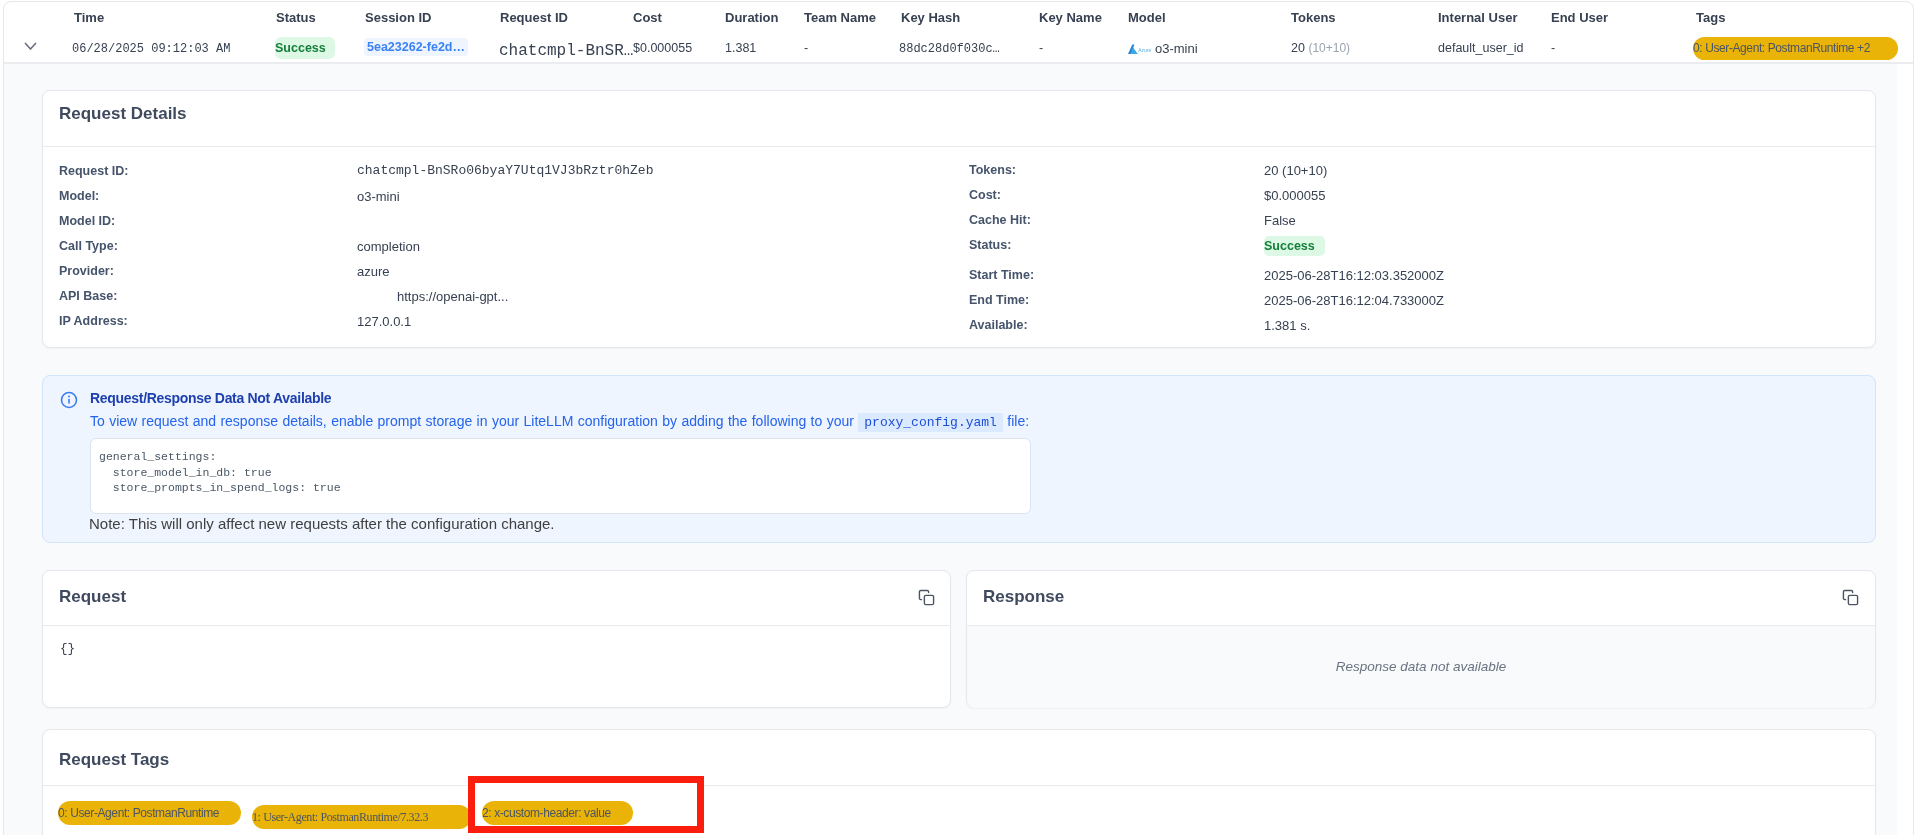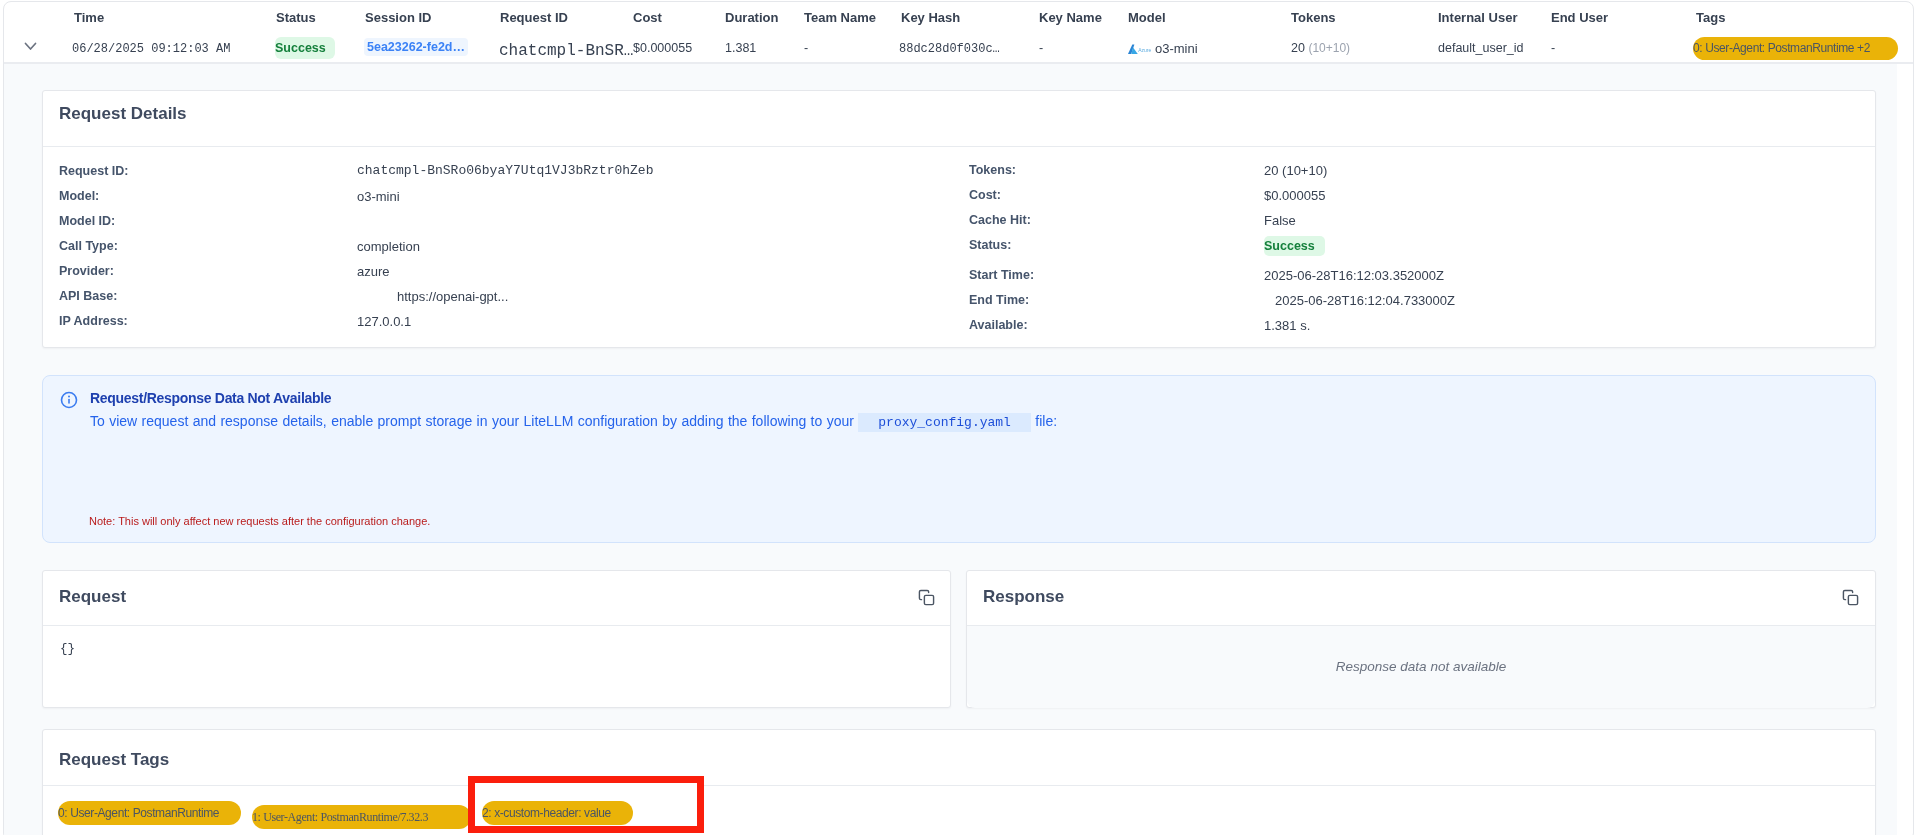--- a/index.html
+++ b/index.html
@@ -11,21 +11,21 @@
 
 #tbl { position:absolute; left:3px; top:1px; width:1911px; height:840px;
   border:1px solid #e5e7eb; border-radius:8px; background:#fff; }
 #trow-line  { position:absolute; left:0; top:60px; width:1909px; height:2px; background:#eaecf0; }
 #gray { position:absolute; left:0; top:62px; width:1893px; height:780px; background:#f8fafc; }
 
 .th { position:absolute; top:8px; height:17px; font-size:13px; font-weight:700; color:#374151; white-space:nowrap; }
 .td { position:absolute; top:39px; height:17px; font-size:12.5px; color:#374151; white-space:nowrap; }
 
 
-.card { position:absolute; background:#fff; border:1px solid #e5e7eb; border-radius:3px;
+.card { position:absolute; background:#fff; border:1px solid #e5e7eb; border-radius:8px;
   box-shadow:0 1px 2px rgba(0,0,0,0.04); }
 .cardtitle { position:absolute; left:16px; font-size:17px; font-weight:700; color:#3f4a5f; white-space:nowrap; }
 
 
 .lbl { position:absolute; font-size:12.5px; font-weight:700; color:#45546b; white-space:nowrap; }
 .val { position:absolute; font-size:13px; color:#374151; white-space:nowrap; }
 
 .pill-green { display:inline-block; background:#def8e6; color:#15803c; font-weight:700;
   border-radius:6px; text-align:left; }
 
@@ -113,35 +113,40 @@
   <div class="val" style="left:1221px; top:72px;">20 (10+10)</div>
   <div class="lbl" style="left:926px; top:97px;">Cost:</div>
   <div class="val" style="left:1221px; top:97px;">$0.000055</div>
   <div class="lbl" style="left:926px; top:122px;">Cache Hit:</div>
   <div class="val" style="left:1221px; top:122px;">False</div>
   <div class="lbl" style="left:926px; top:147px;">Status:</div>
   <div class="abs" style="left:1221px; top:145px;"><span class="pill-green" style="font-size:12.5px; width:61px; line-height:20px; border-radius:5px;">Success</span></div>
   <div class="lbl" style="left:926px; top:177px;">Start Time:</div>
   <div class="val" style="left:1221px; top:177px;">2025-06-28T16:12:03.352000Z</div>
   <div class="lbl" style="left:926px; top:202px;">End Time:</div>
-  <div class="val" style="left:1221px; top:202px;margin-left:11px;">2025-06-28T16:12:04.733000Z</div>
+  <div class="val" style="left:1221px; top:202px;">2025-06-28T16:12:04.733000Z</div>
   <div class="lbl" style="left:926px; top:227px;">Available:</div>
   <div class="val" style="left:1221px; top:227px;">1.381 s.</div>
 </div>
 
 <div id="infobox">
   <svg class="abs" style="left:17px; top:15px;" width="18" height="18" viewBox="0 0 18 18">
     <circle cx="9" cy="9" r="7.5" fill="none" stroke="#3b7cf0" stroke-width="1.6"></circle>
     <circle cx="9" cy="5.6" r="1" fill="#3b7cf0"></circle>
     <rect x="8.2" y="7.8" width="1.6" height="5" rx="0.8" fill="#3b7cf0"></rect>
   </svg>
   <div class="abs" style="left:47px; top:14px; font-size:14px; font-weight:700; letter-spacing:-0.3px; color:#1e40af;">Request/Response Data Not Available</div>
   <div class="abs" style="left:47px; top:37px; font-size:14px; color:#2563eb; word-spacing:0.5px;">To view request and response details, enable prompt storage in your LiteLLM configuration by adding the following to your
-    <span class="mono" style="font-size:13px; background:#dbeafe; color:#1d4ed8; padding:2px 20px; border-radius:0;">proxy_config.yaml</span> file:</div>
-  <div class="abs" style="left:46px; top:139px; font-size:11px; color:#b91c1c;">Note: This will only affect new requests after the configuration change.</div>
+    <span class="mono" style="font-size:13px; background:#dbeafe; color:#1d4ed8; padding:2px 6px; border-radius:0;">proxy_config.yaml</span> file:</div>
+  <div id="codeblock">
+    <div class="codeline" style="top:11px;">general_settings:</div>
+    <div class="codeline" style="top:26.5px;">  store_model_in_db: true</div>
+    <div class="codeline" style="top:42px;">  store_prompts_in_spend_logs: true</div>
+  </div>
+  <div class="abs" style="left:46px; top:139px; font-size:15px; color:#404040;">Note: This will only affect new requests after the configuration change.</div>
 </div>
 
 <div class="card" style="left:42px; top:570px; width:909px; height:138px;">
   <div class="cardtitle" style="top:16px;">Request</div>
   <svg class="abs" style="left:875px; top:18px;" width="17" height="17" viewBox="0 0 24 24" fill="none" stroke="#4b5563" stroke-width="2" stroke-linecap="round" stroke-linejoin="round">
     <rect x="9" y="9" width="13" height="13" rx="2"></rect>
       <path d="M5 15H4a2 2 0 0 1-2-2V4a2 2 0 0 1 2-2h9a2 2 0 0 1 2 2v1"></path>
   </svg>
   <div class="abs" style="left:0; top:54px; width:907px; height:1px; background:#e8ebef;"></div>
   <div class="abs mono" style="left:17px; top:71px; font-size:12.5px; color:#374151;">{}</div>

